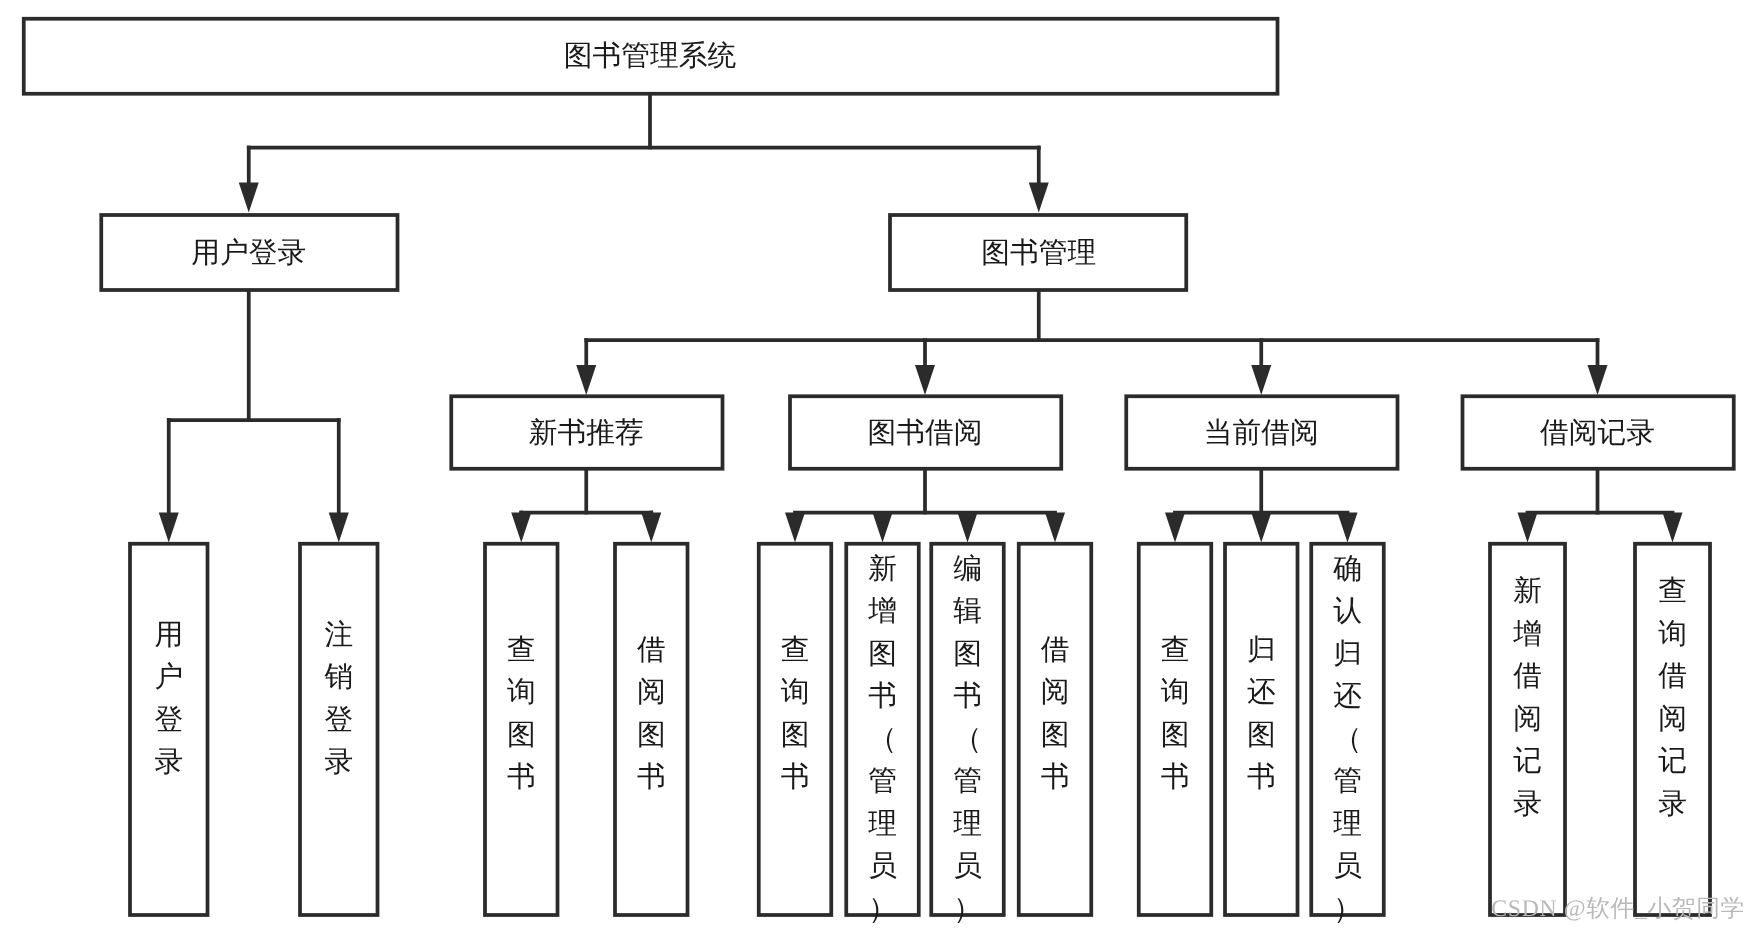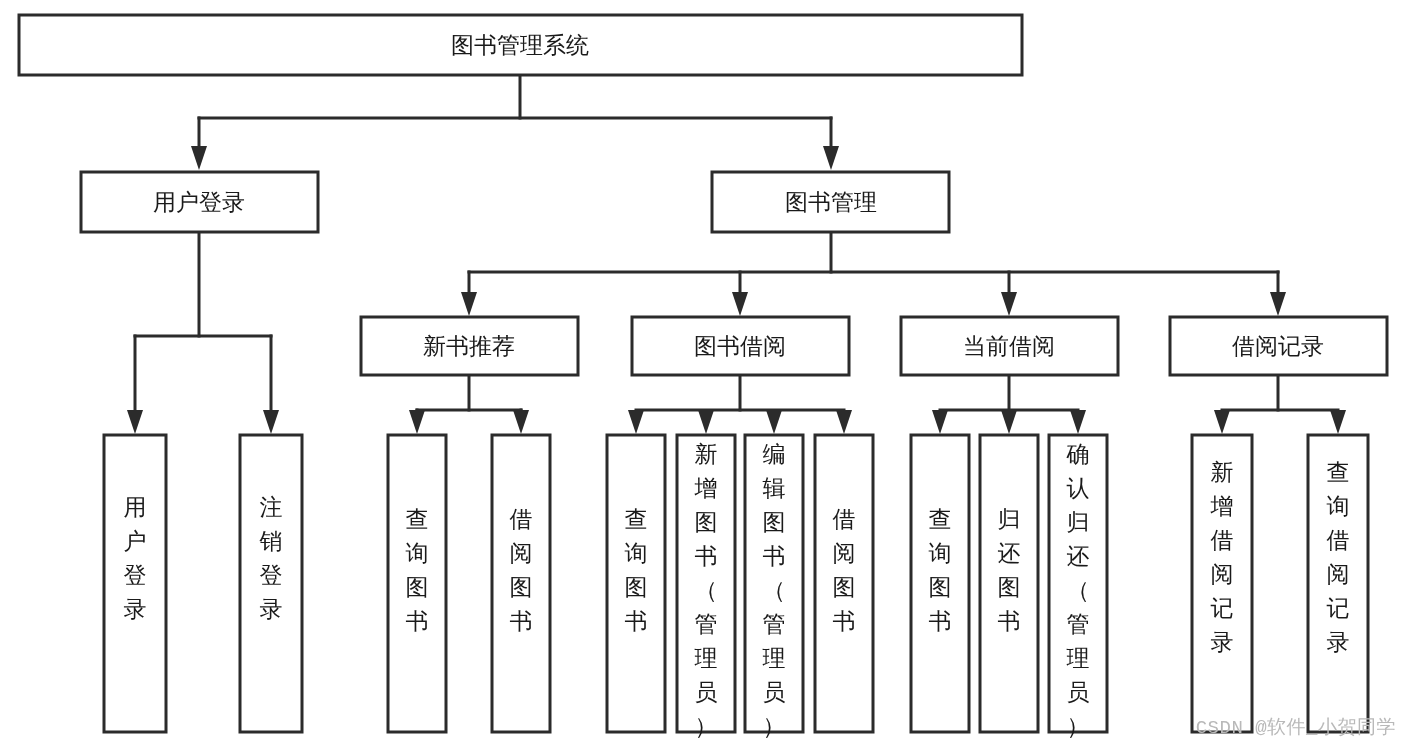--- a/index.html
+++ b/index.html
@@ -51,21 +51,21 @@
   .node-label-vertical {
     fill: #1a1a1a;
     font-family: "DejaVu Sans", "Liberation Sans", sans-serif;
     font-size: 23px;
     text-anchor: middle;
   }
   .watermark {
     position: absolute;
     right: 9px;
     bottom: 7px;
-    font-family: Liberation Mono, monospace;
+    font-family: Liberation Serif, serif;
     font-size: 19px;
     color: #b9b9b9;
     letter-spacing: 0.5px;
     white-space: nowrap;
     pointer-events: none;
   }
 </style>
 </head>
 <body>
 

